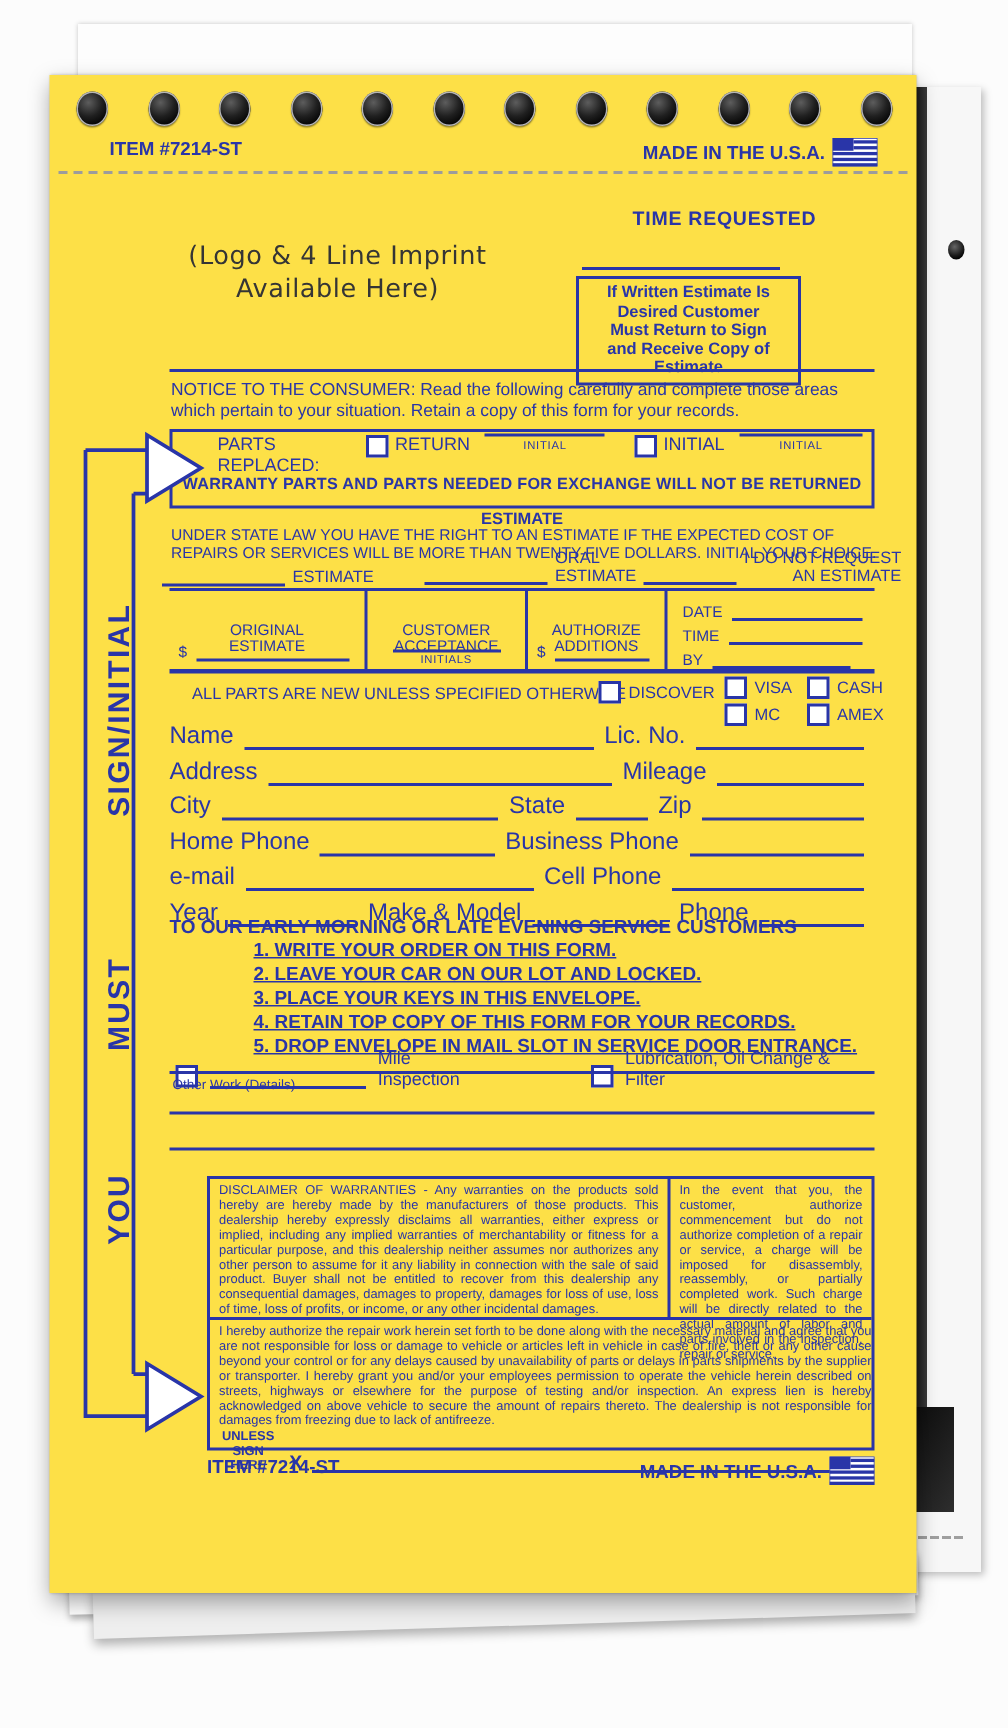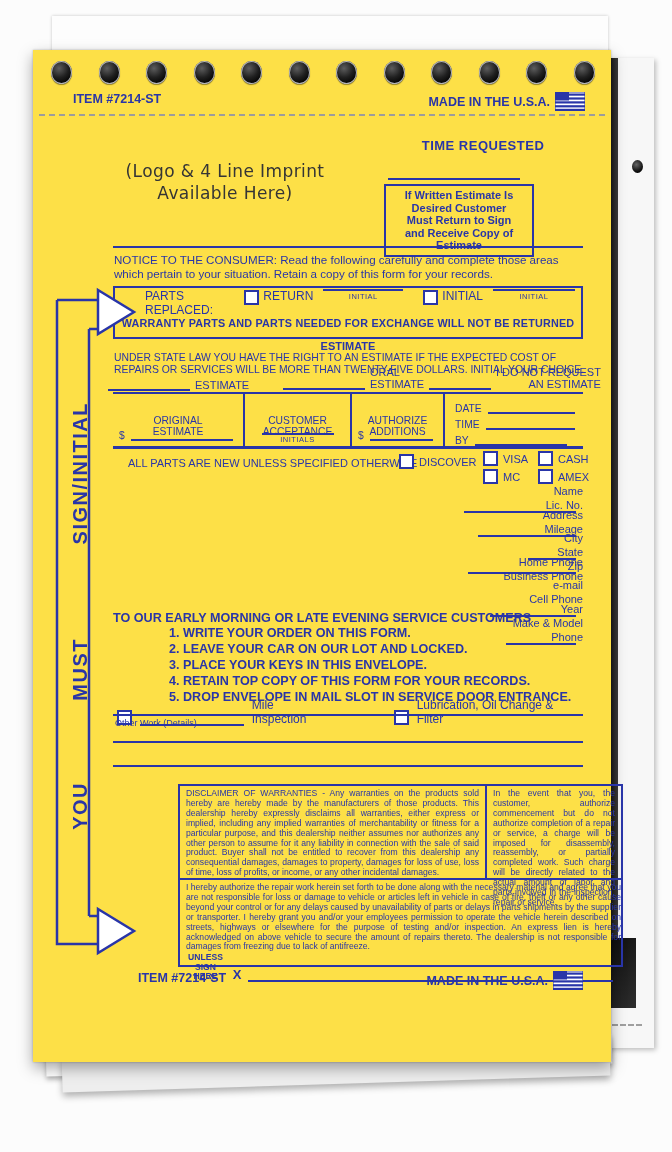--- a/index.html
+++ b/index.html
@@ -78,39 +78,39 @@
   .etc .ini .line{width:72px;border-top:2px solid var(--blue);margin:0 auto;}
   .etc .ini .cap{font-size:7.5px;letter-spacing:.5px;}
   .dtb{padding:4px 8px 0 10px;}
   .dtb-row{display:flex;align-items:flex-end;height:16px;}
   .dtb-row .line{flex:1;border-top:2px solid var(--blue);margin-left:6px;max-width:92px;}
   
   .pay-note{left:95px;top:407px;font-size:11px;}
   .pay-item{display:flex;align-items:center;gap:5px;font-size:11px;}
   
   .info{left:80px;top:435px;width:470px;}
-  .irow{display:flex;align-items:flex-end;height:15px;margin-bottom:8.5px;font-size:11px;flex-direction:column;}
+  .irow{display:flex;align-items:flex-end;height:15px;margin-bottom:8.5px;font-size:16px;}
   .irow .fill{border-bottom:2px solid var(--blue);height:13px;margin:0 7px;}
   .irow .fx{flex:1;}
   
   .early{left:80px;top:561px;width:470px;font-size:12.6px;}
   .early .ttl{font-weight:700;}
-  .early .it{margin-left:56px;font-weight:700;line-height:16px;}
+  .early .it{margin-left:56px;font-weight:700;line-height:16px;text-decoration:underline;}
   
   .opt-row{left:84px;top:648px;width:466px;display:flex;align-items:flex-end;font-size:12px;}
   .opt-row .line{width:104px;border-top:2px solid var(--blue);margin:0 8px;}
   .opt-row .cb{margin-bottom:1px;}
   
   .ow1{left:80px;top:664px;width:470px;border-top:2px solid var(--blue);}
   .ow-label{left:82px;top:668px;font-size:9px;}
   .ow2{left:80px;top:691px;width:470px;border-top:2px solid var(--blue);}
   .ow3{left:80px;top:715px;width:470px;border-top:2px solid var(--blue);}
   
   .disc-box{left:105px;top:734px;width:445px;height:183px;border:2px solid var(--blue);box-sizing:border-box;
-            display:flex;flex-direction:column;margin-left:40px;}
+            display:flex;flex-direction:column;}
   .disc-cols{display:flex;height:92px;border-bottom:2px solid var(--blue);}
   .disc-left{width:307px;border-right:2px solid var(--blue);padding:3px 6px;box-sizing:border-box;}
   .disc-right{flex:1;padding:3px 6px;box-sizing:border-box;}
   .ftxt{font-size:8.6px;line-height:9.9px;text-align:justify;}
   .disc-auth{padding:3px 0 0 6px;}
   .sign-row{display:flex;align-items:flex-end;padding:1px 8px 4px 8px;flex:1;}
   .psh{font-size:8.6px;font-weight:700;line-height:9.5px;text-align:center;margin-right:10px;}
   .xmark{font-size:13px;font-weight:700;margin-right:6px;}
   .sig-line{flex:1;border-bottom:2px solid var(--blue);height:14px;}
   

